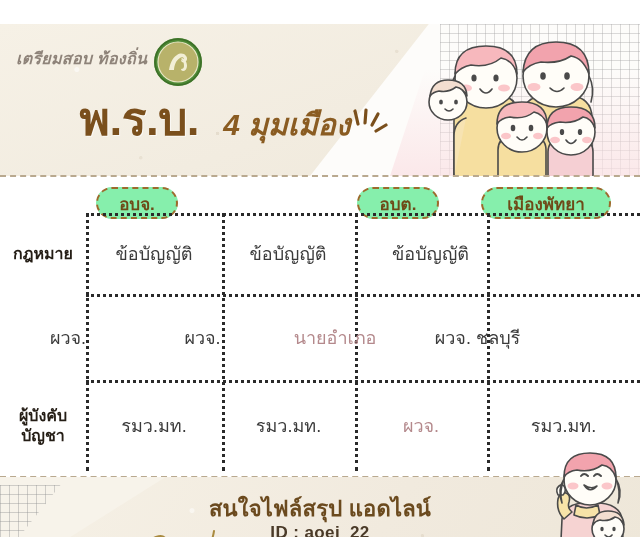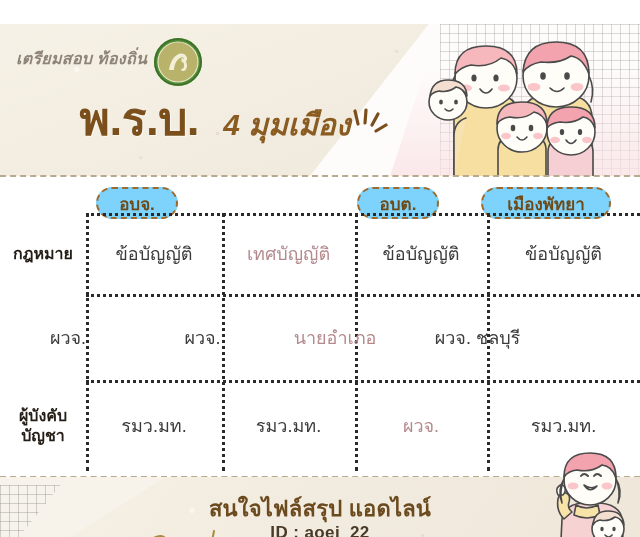--- a/index.html
+++ b/index.html
@@ -92,21 +92,21 @@
     background:#ffffff;
   }
   .pill-row{
     position:absolute;left:0;top:10px;width:640px;height:36px;
   }
   .pill{
     position:absolute;top:0;height:32px;
     display:flex;align-items:center;justify-content:center;
     border:2px dashed #9c6a2c;border-radius:18px;
     color:#6e4a18;font-weight:800;font-size:17px;
-    background:#7dd3fc;white-space:nowrap;padding:0 6px;
+    background:#86efac;white-space:nowrap;padding:0 6px;
     box-sizing:border-box;
   }
   .pill.c0{left:96px;width:82px;}
   .pill.c1{left:222px;width:110px;}
   .pill.c2{left:357px;width:82px;}
   .pill.c3{left:481px;width:130px;}
 
   
   .vdiv{
     position:absolute;top:36px;width:0;height:258px;
@@ -293,21 +293,20 @@
 
     <div class="hdiv h0"></div>
     <div class="hdiv h1"></div>
     <div class="hdiv h2"></div>
 
     <div class="rows">
 
       <div class="row r0">
         <div class="row-label">กฎหมาย</div>
         <div class="cell k0">ข้อบัญญัติ</div>
-        <div class="cell k1 hl">เทศบัญญัติ</div>
         <div class="cell k2">ข้อบัญญัติ</div>
         <div class="cell k3">ข้อบัญญัติ</div>
       </div>
 
       <div class="row r1">
         <div class="cell k0">ผวจ.</div>
         <div class="cell k1">ผวจ.</div>
         <div class="cell k2 hl">นายอำเภอ</div>
         <div class="cell k3">ผวจ. ชลบุรี</div>
       </div>

